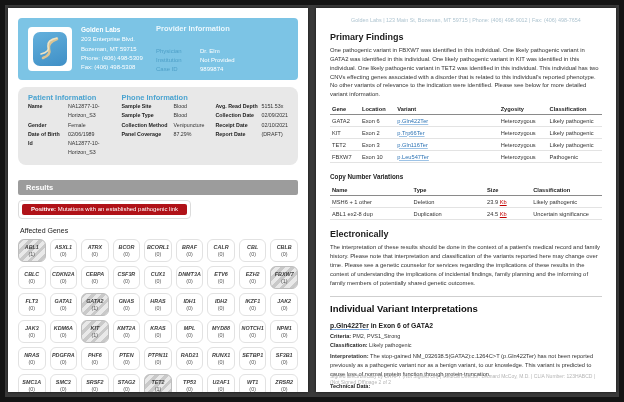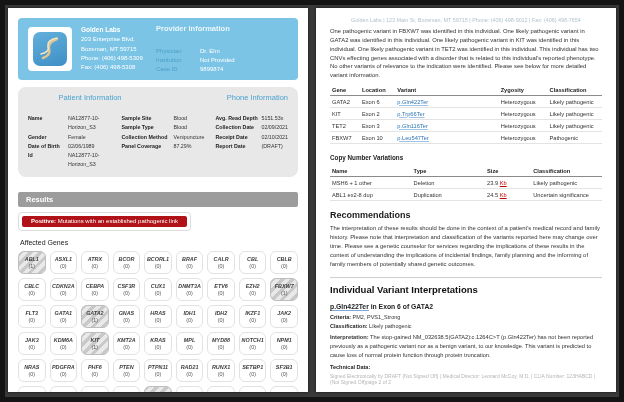--- a/index.html
+++ b/index.html
@@ -16,21 +16,21 @@
   .logo-inner { width:34px; height:34px; background:linear-gradient(160deg,#63b0dc,#3f8fc6); border-radius:7px; display:flex; align-items:center; justify-content:center; }
   .lab-info { margin-left:9px; color:#fff; font-size:6px; line-height:1.55; }
   .lab-info .nm { font-weight:bold; font-size:6.5px; }
   .prov { margin-left:auto; width:132px; font-size:6px; line-height:1.55; }
   .prov .ttl { color:#eaf7fd; font-weight:bold; font-size:7.5px; margin-bottom:12px; }
   .prov-row { display:flex; }
   .prov-row .pl { color:#4d9fc7; width:44px; }
   .prov-row .pv { color:#fff; }
 
   .info-panel { margin-top:7px; background:#e8e8e8; border-radius:8px; padding:6px 10px 7px; display:flex; }
-  .blue-h { color:#4aa3d0; font-weight:normal; font-size:7.5px; margin-bottom:12px;text-align:right; }
+  .blue-h { color:#4aa3d0; font-weight:bold; font-size:7.5px; margin-bottom:0; }
   .pi { width:104px; }
   .kv { display:grid; grid-template-columns:40px 1fr; font-size:5.3px; line-height:1.75; }
   .kv .k { font-weight:bold; color:#222; }
   .kv .v { color:#333; }
   .si { flex:1; }
   .si-grid { display:flex; }
   .si .kv1 { display:grid; grid-template-columns:52px 42px; font-size:5.3px; line-height:1.75; }
   .si .kv2 { display:grid; grid-template-columns:46px 1fr; font-size:5.3px; line-height:1.75; flex:1; }
   .kv1 .k,.kv2 .k { font-weight:bold; color:#222; }
   .kv1 .v,.kv2 .v { color:#333; }
@@ -446,20 +446,21 @@
           <div class="g">ZRSR2</div>
           <div class="c">(0)</div>
         </div>
 
     </div>
   </div>
 
   <div class="page" id="p2">
     <div class="p2head">Golden Labs | 123 Main St, Bozeman, MT 59715 | Phone: (406) 498-9012 | Fax: (406) 498-7654</div>
 
+    <div class="h-sec">Primary Findings</div>
     <div class="body-p">One pathogenic variant in FBXW7 was identified in this individual. One likely pathogenic variant in GATA2 was identified in this individual. One likely pathogenic variant in KIT was identified in this individual. One likely pathogenic variant in TET2 was identified in this individual. This individual has two CNVs effecting genes associated with a disorder that is related to this individual's reported phenotype. No other variants of relevance to the indication were identified. Please see below for more detailed variant information.</div>
 
     <table>
       <colgroup>
           <col style="width:11%">
           <col style="width:13%">
           <col style="width:38%">
           <col style="width:18%">
           <col style="width:20%">
         </colgroup>
@@ -537,21 +538,21 @@
           <tr>
             <td>ABL1 ex2-8 dup</td>
             <td>Duplication</td>
             <td><span>24.5 </span><span class="unit">Kb</span></td>
             <td>Uncertain significance</td>
           </tr>
 
       </tbody>
     </table>
 
-    <div class="h-sec">Recommendations</div>
+    <div class="h-sec">Electronically</div>
     <div class="body-p">The interpretation of these results should be done in the context of a patient's medical record and family history. Please note that interpretation and classification of the variants reported here may change over time. Please see a genetic counselor for services regarding the implications of these results in the context of understanding the implications of incidental findings, family planning and the informing of family members of potentially shared genetic outcomes.</div>
 
     <hr class="divider">
     <div class="h-ivi">Individual Variant Interpretations</div>
 
     <div>
       <div class="v-head"><span class="tok">p.Gln422Ter</span><span> in Exon 6 of GATA2</span></div>
       <div class="meta"><b>Criteria:</b><span> PM2, PVS1_Strong</span></div>
       <div class="meta"><b>Classification:</b><span> Likely pathogenic</span></div>
       <div class="interp"><b>Interpretation:</b><span> The stop-gained NM_032638.5(GATA2):c.1264C&gt;T (p.Gln422Ter) has not been reported previously as a pathogenic variant nor as a benign variant, to our knowledge. This variant is predicted to cause loss of normal protein function through protein truncation.</span></div>

